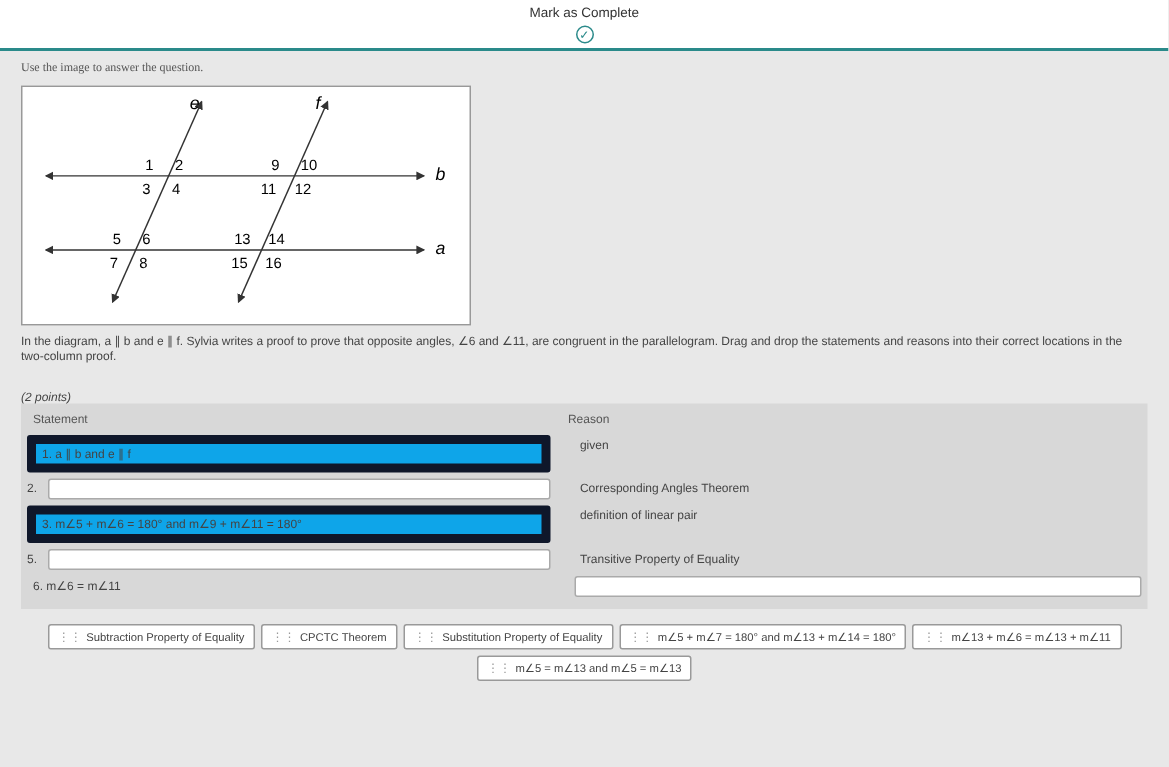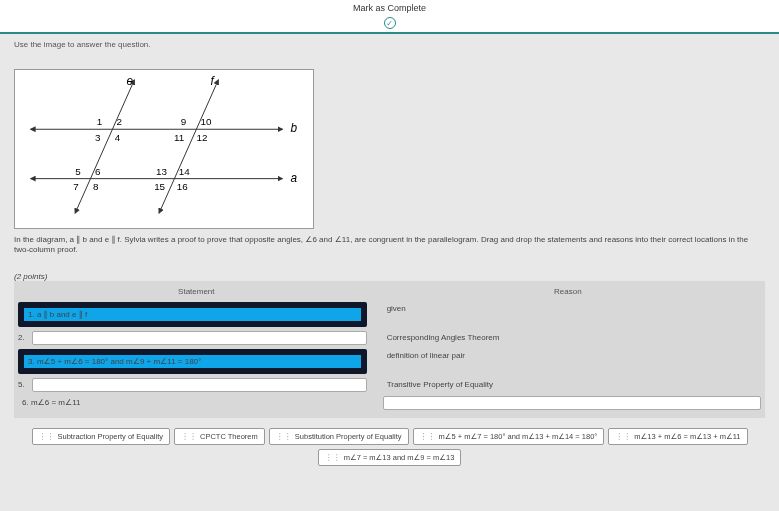--- a/index.html
+++ b/index.html
@@ -1,29 +1,29 @@
 <!DOCTYPE html>
 <html><head>
 <meta charset="utf-8">
 <style>
 * { margin:0; padding:0; box-sizing:border-box; font-family:Arial,sans-serif; }
 body { background:#e8e8e8; width:779px; height:511px; overflow:hidden; font-size:9px; color:#333; }
 .header { background:#fff; border-bottom:2px solid #2a8a8a; padding:3px 10px; display:flex; justify-content:flex-end; align-items:center; gap:4px;flex-direction:column; }
 .check-icon { width:12px; height:12px; border-radius:50%; border:1.5px solid #2a8a8a; display:inline-flex; align-items:center; justify-content:center; color:#2a8a8a; font-size:8px; }
 .content { padding:6px 14px; }
-.instruction { font-size:8px; color:#555; margin-bottom:20px; }
+.instruction { font-size:8px; color:#555; margin-bottom:8px;font-family:Liberation Serif, serif; }
 .diagram-box { background:#fff; border:1px solid #999; width:300px; height:160px; position:relative; margin-bottom:6px; }
 .diagram-box svg { width:100%; height:100%; }
 .desc { font-size:8px; color:#444; margin-bottom:16px; line-height:1.3; }
 .points { font-size:8px; font-style:italic; color:#444; margin-bottom:0; }
 .table-area { background:#d8d8d8; padding:4px; }
 .row { display:flex; margin-bottom:4px; }
 .col-l { width:48%; padding-right:8px; }
 .col-r { width:52%; padding-left:8px; }
-.hdr { font-size:8px; color:#555; padding:2px 4px;text-align:center; }
+.hdr { font-size:8px; color:#555; padding:2px 4px; }
 .cell { background:#0ea5e9; border:6px solid #0f172a; border-radius:2px; padding:2px 4px; font-size:8px; min-height:14px; color:#444; }
 .drop { background:#fff; border:1px solid #aaa; border-radius:2px; min-height:14px; padding:2px 4px; font-size:8px; }
 .static { font-size:8px; color:#444; padding:2px 4px; }
 .num { display:inline-block; width:12px; font-size:8px; color:#444; }
 .tiles { display:flex; justify-content:center; gap:4px; margin-top:10px; flex-wrap:wrap; }
 .tile { background:#fff; border:1px solid #999; border-radius:2px; padding:3px 6px; font-size:7.5px; color:#444; cursor:move; display:flex; align-items:center; gap:3px; }
 .grip { color:#999; font-size:8px; }
 .flex-cell { display:flex; align-items:center; gap:2px; }
 </style>
 </head>
@@ -142,16 +142,16 @@
     <div class="tile">
         <span class="grip">⋮⋮</span>
         <span>m∠5 + m∠7 = 180° and m∠13 + m∠14 = 180°</span>
       </div>
     <div class="tile">
         <span class="grip">⋮⋮</span>
         <span>m∠13 + m∠6 = m∠13 + m∠11</span>
       </div>
     <div class="tile">
         <span class="grip">⋮⋮</span>
-        <span>m∠7 = m∠13 and m∠9 = m∠13</span>
+        <span>m∠5 = m∠13 and m∠5 = m∠13</span>
       </div>
   </div>
 </div>
 
 </body></html>

